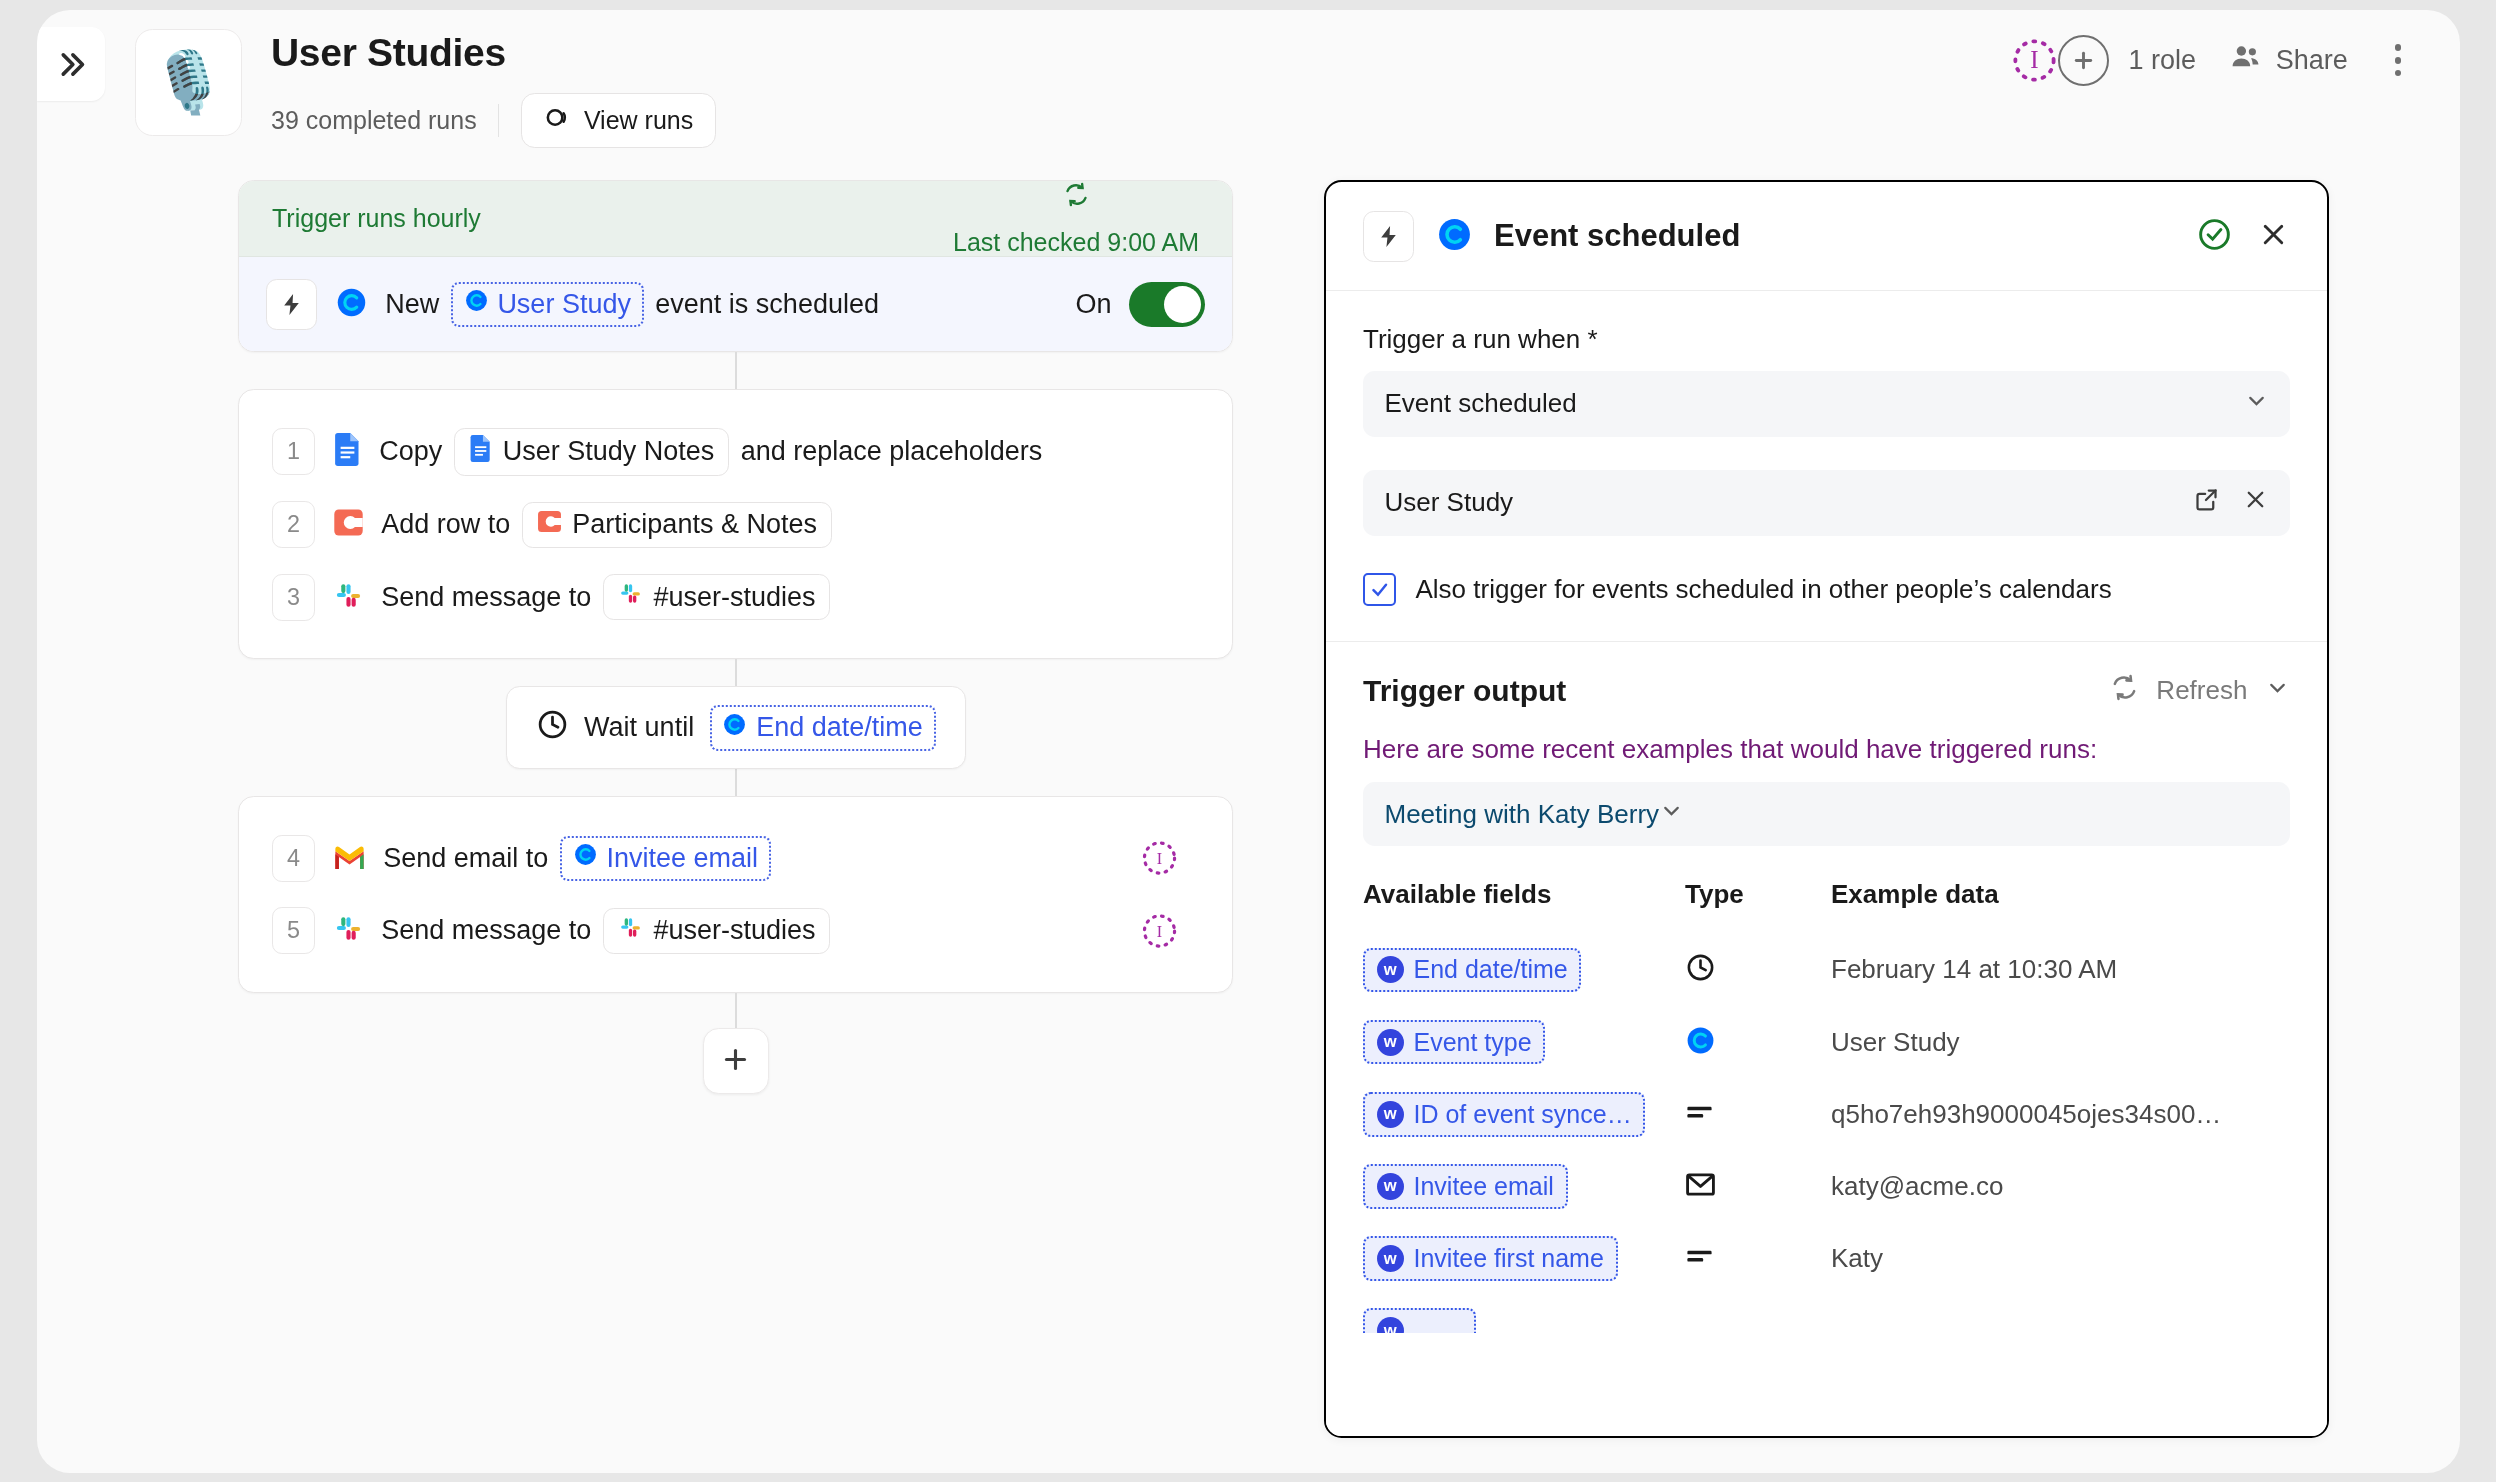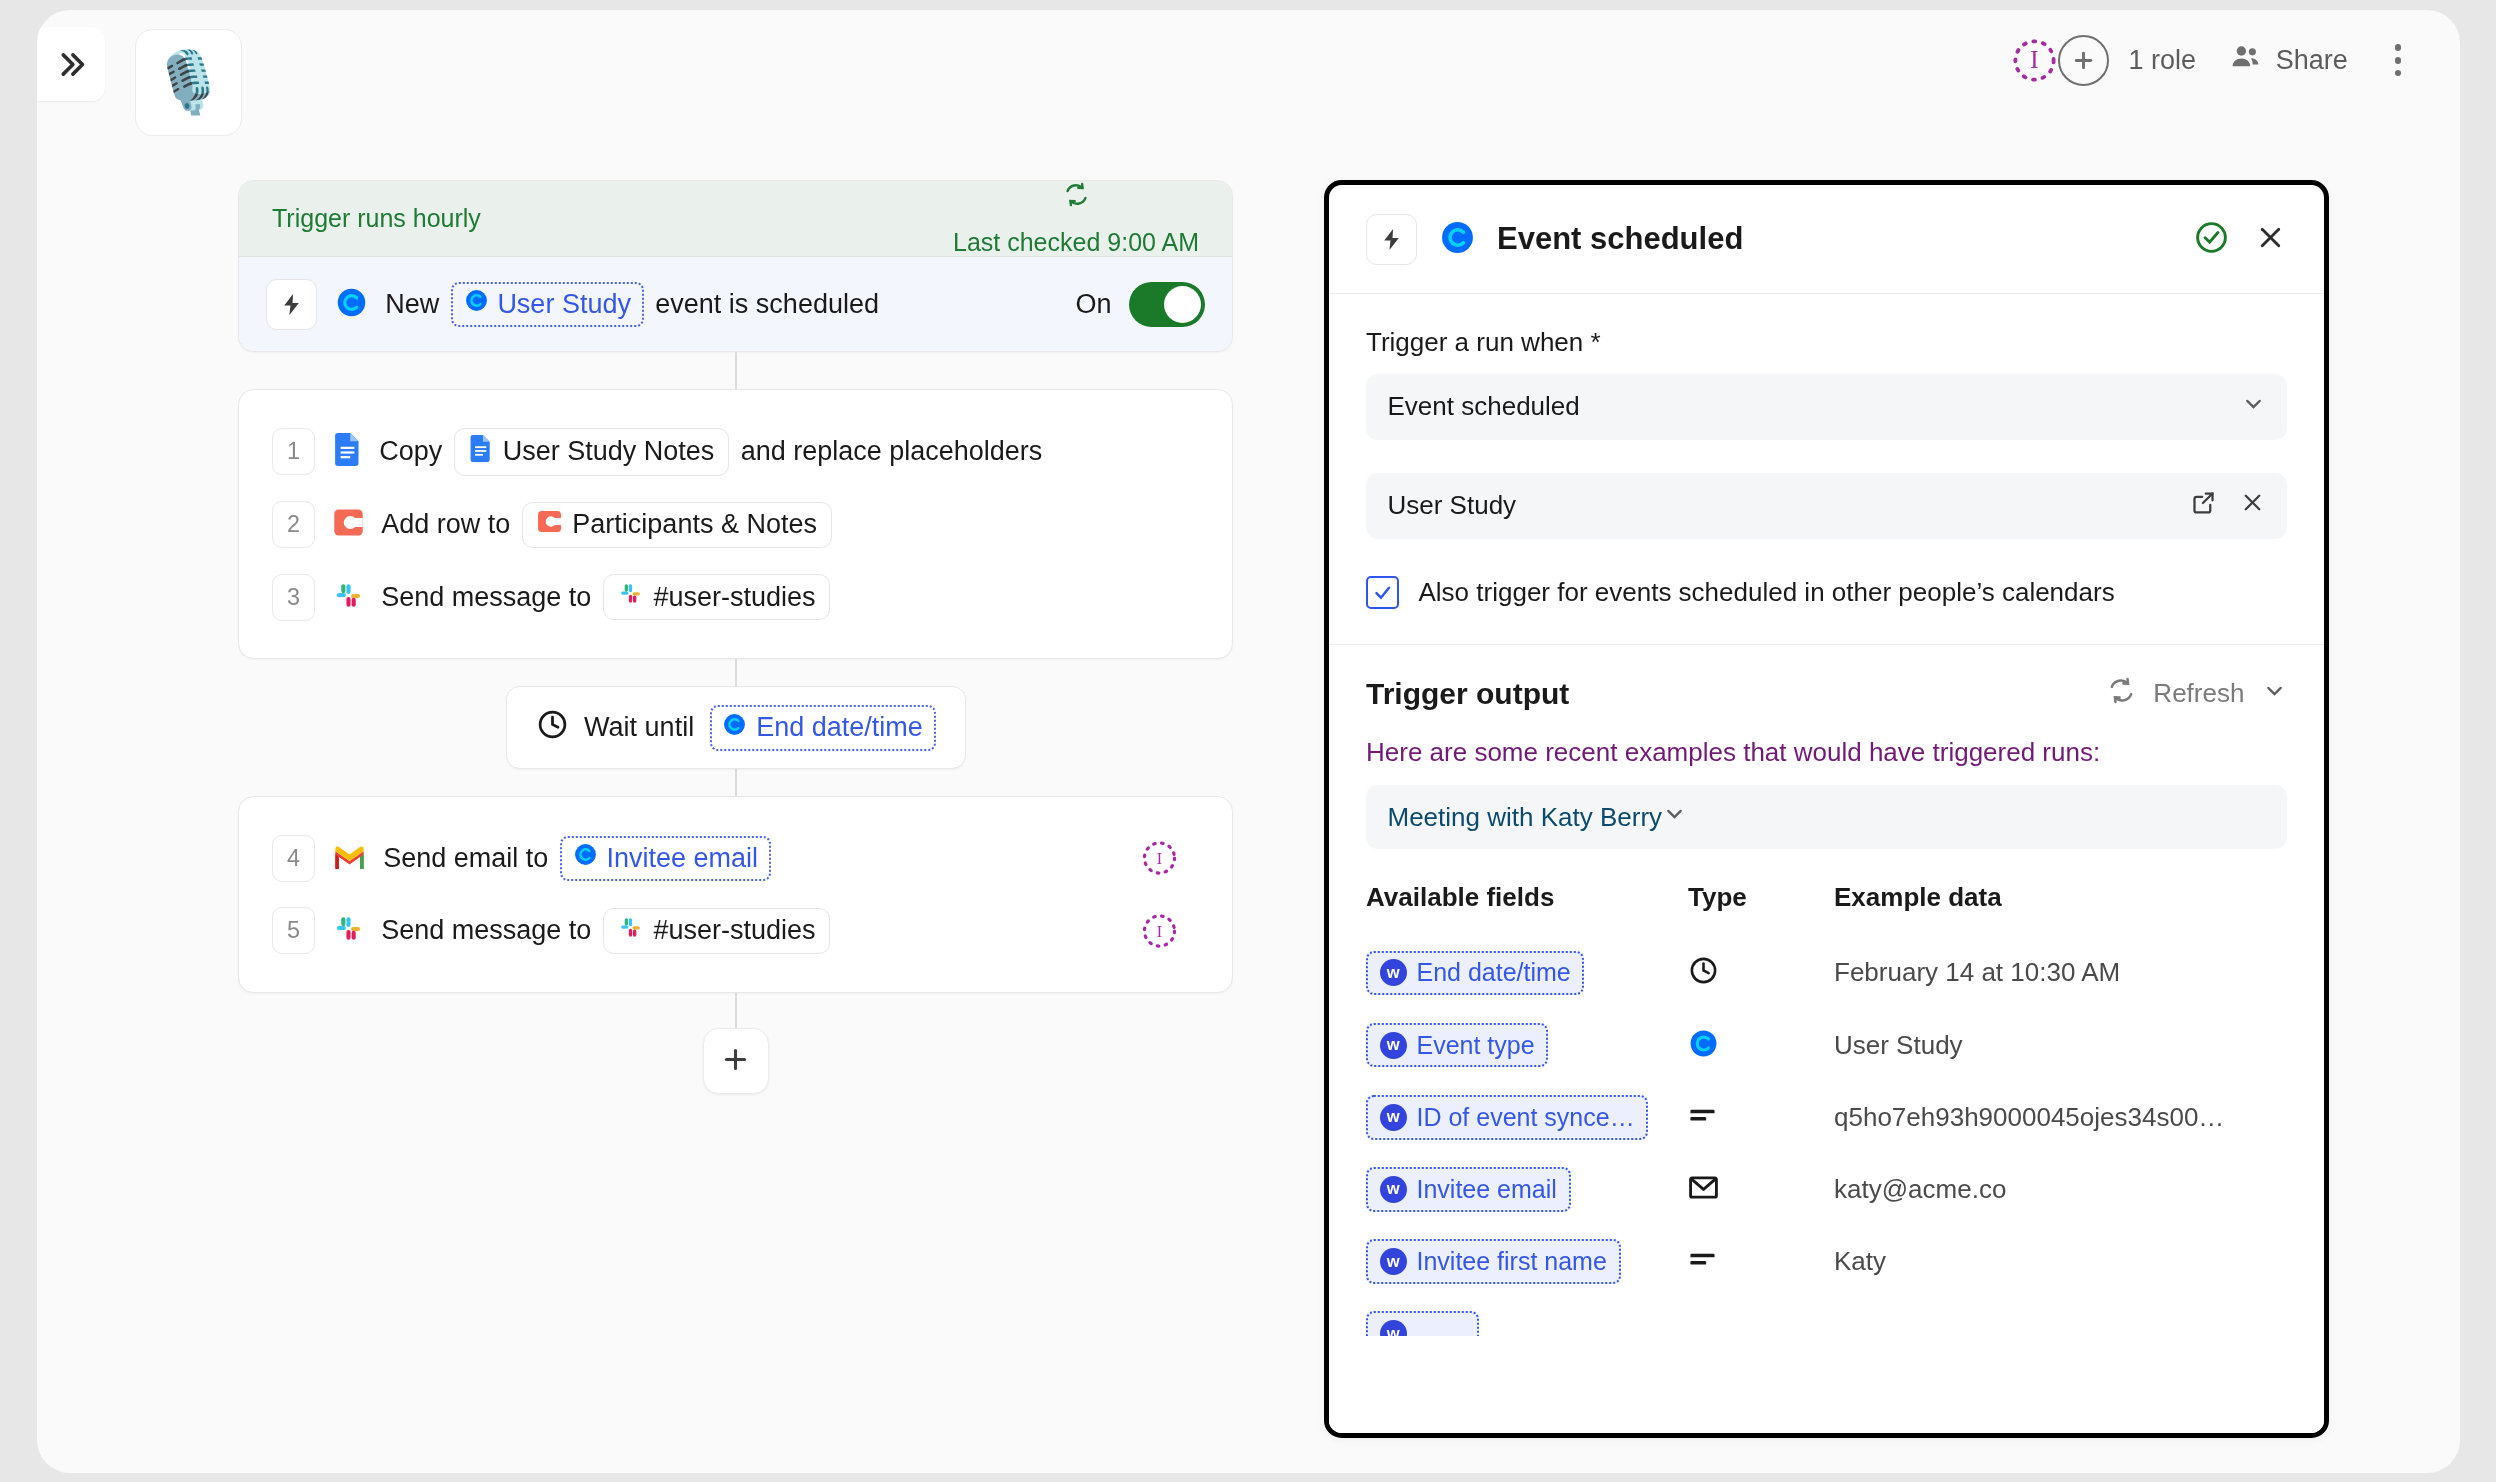--- a/index.html
+++ b/index.html
@@ -159,21 +159,21 @@
     width: 66px; height: 66px; background: #fff;
     border: 1px solid #eceaea; border-radius: 15.6px;
     display: flex; align-items: center; justify-content: center;
     box-shadow: 0 1px 2.9px rgba(0,0,0,.06);
   }
 
   
   .panel {
     position: absolute; left: 1287px; top: 14.6px;
     width: 1005px; height: 1258px;
-    background: #fff; border: 5px solid #000000; border-radius: 17.6px;
+    background: #fff; border: 2px solid #000000; border-radius: 17.6px;
     box-shadow: 0 2px 9.8px rgba(0,0,0,.05);
     overflow: hidden;
   }
   .panel-head {
     height: 109px; padding: 0 37px;
     display: flex; align-items: center; gap: 21.5px;
     border-bottom: 1px solid #ececec;
   }
   .panel-title { font-size: 31px; font-weight: 700; color: #1a1a1a; }
   .panel-head-actions { margin-left: auto; display: flex; align-items: center; gap: 25px; }
@@ -240,20 +240,36 @@
     <span>
       <svg width="33" height="33" viewBox="0 0 24 24" fill="none" stroke="#2d2d2d" stroke-width="2.6" stroke-linecap="round" stroke-linejoin="round">
         <polyline points="6 5 13 12 6 19"></polyline>
             <polyline points="13 5 20 12 13 19"></polyline>
       </svg>
     </span>
   </div>
 
   <div class="header">
     <div class="doc-icon">🎙️</div>
+    <div class="title-block">
+      <div class="page-title">User Studies</div>
+      <div class="subrow">
+        <span class="runs-count">39 completed runs</span>
+        <span class="vdiv"></span>
+        <span class="view-runs">
+          <span>
+            <svg width="29" height="29" viewBox="0 0 24 24" fill="none" stroke="#1a1a1a" stroke-width="2.1" stroke-linecap="round">
+              <circle cx="10" cy="12" r="6"></circle>
+                  <path d="M17 8.5a6.5 6.5 0 0 1 0 7"></path>
+            </svg>
+          </span>
+          <span>View runs</span>
+        </span>
+      </div>
+    </div>
 
     <div class="hdr-right">
       <div class="role-cluster">
         <span class="role-avatar">
           <svg class="dots" width="51" height="51" viewBox="0 0 40 40" fill="none">
             <circle cx="20" cy="20" r="15" stroke="#a52ba5" stroke-width="3" stroke-linecap="round" stroke-dasharray="1.5 6.2"></circle>
           </svg>
           <span class="ibeam">I</span>
         </span>
         <span class="add-role">

